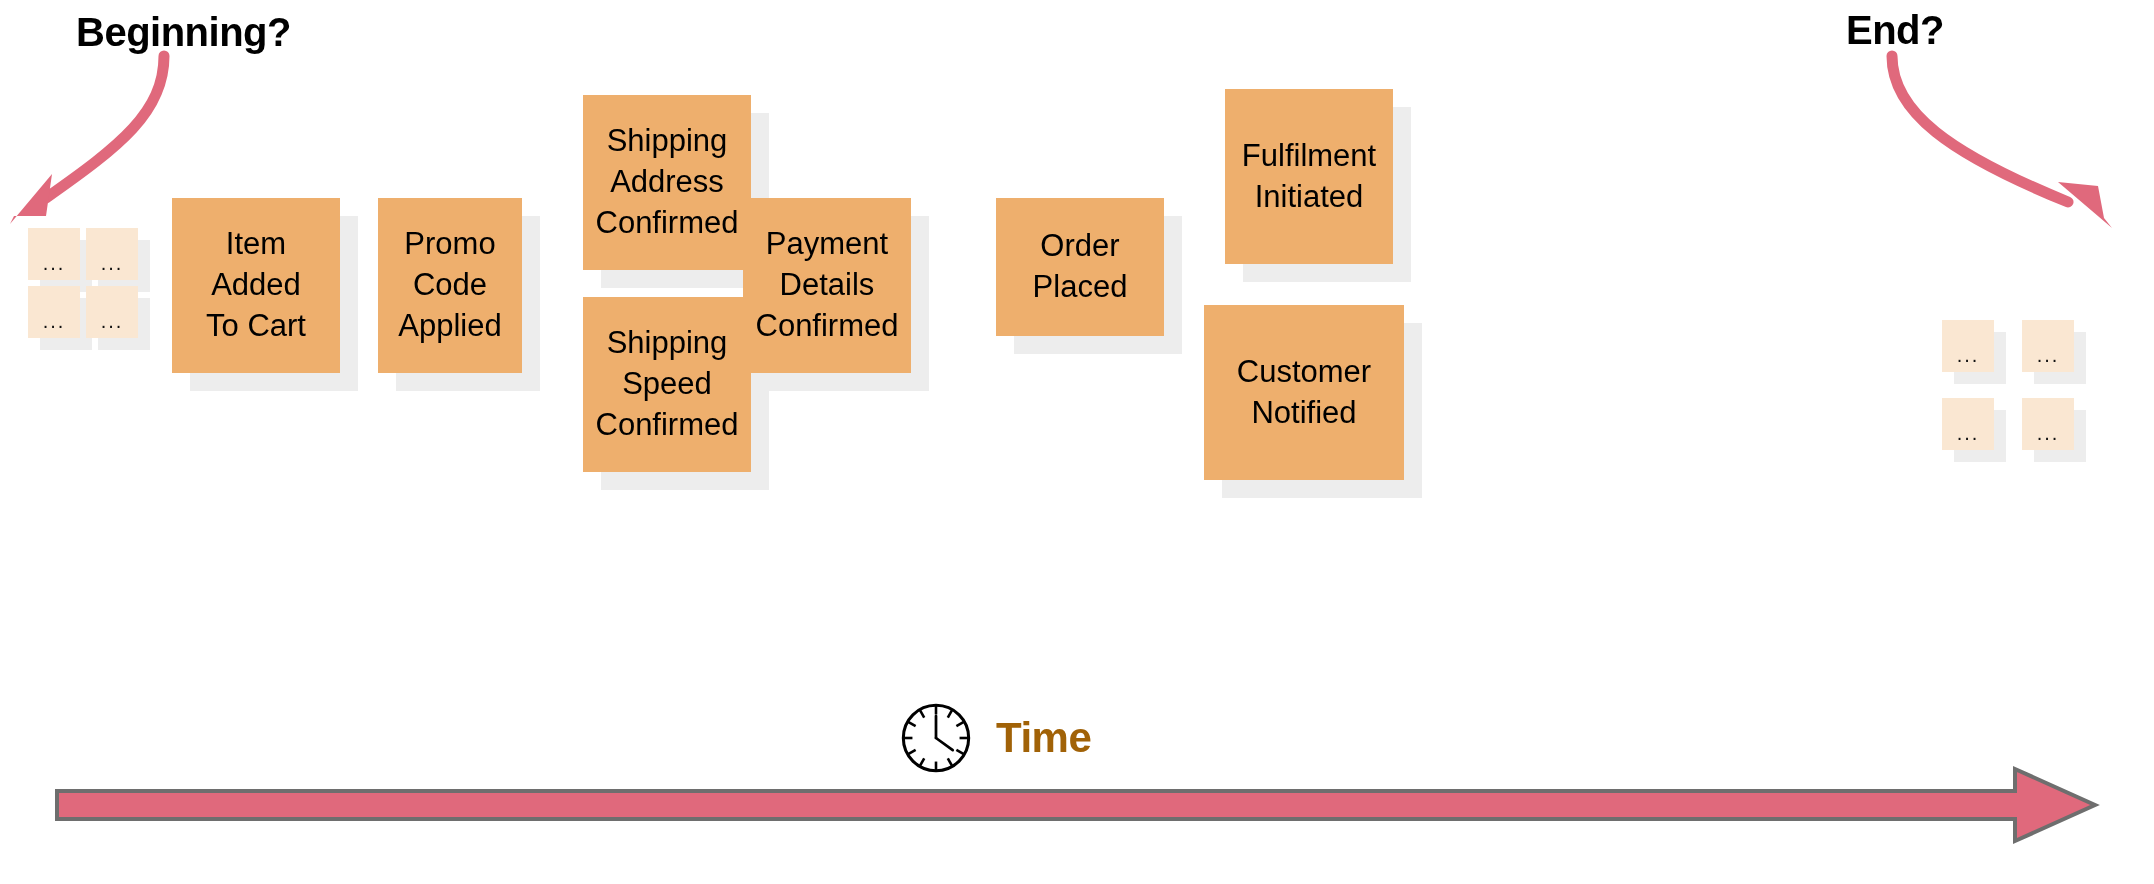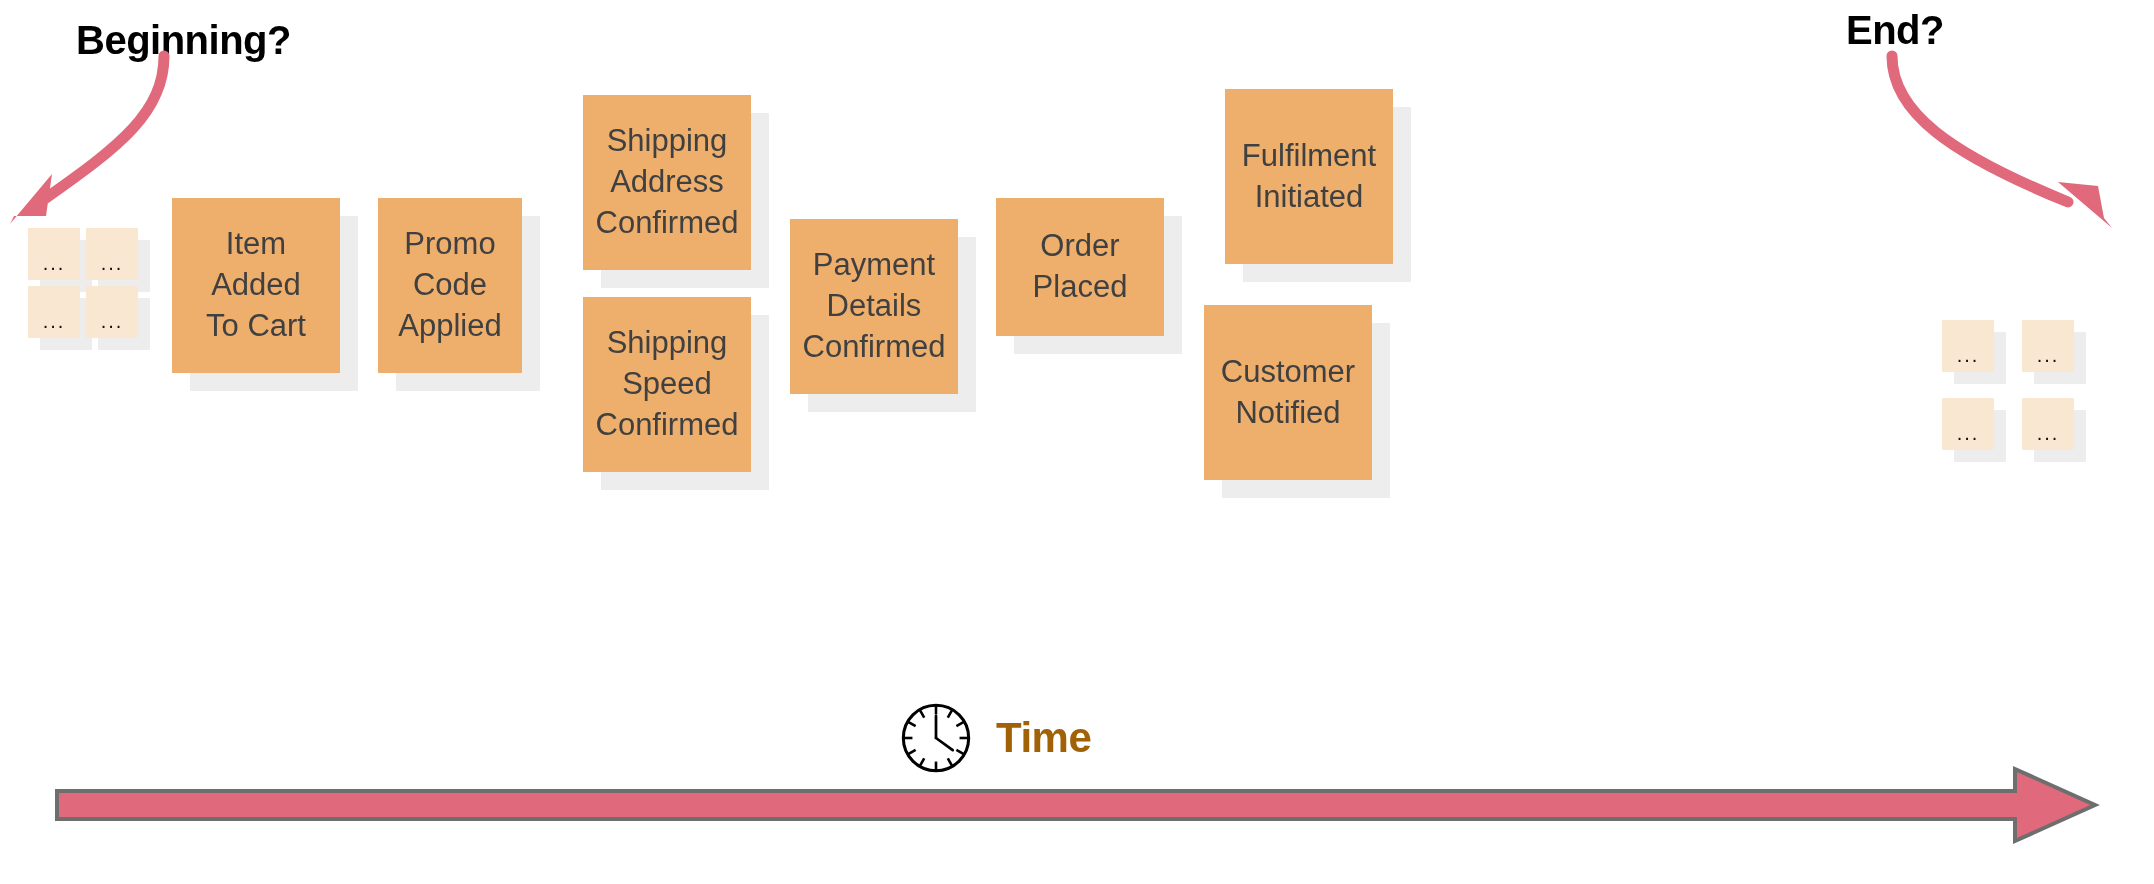--- a/index.html
+++ b/index.html
@@ -48,21 +48,21 @@
     width: 100%;
     height: 100%;
     background: #eeaf6d;
     display: flex;
     align-items: center;
     justify-content: center;
   }
   .card .label {
     font-size: 31px;
     line-height: 1.32;
-    color: #404040;
+    color: #000000;
     text-align: center;
     white-space: pre-line;
     padding: 0 6px;
   }
 
   
   .mini {
     position: absolute;
     width: 52px;
     height: 52px;
@@ -121,21 +121,21 @@
     position: absolute;
     left: 55px;
     top: 765px;
   }
 </style>
 </head>
 <body>
 
 <div id="canvas">
 
-  <div class="edge-label" style="left:76px; top:10px;margin-top:8px;">Beginning?</div>
+  <div class="edge-label" style="left:76px; top:10px;">Beginning?</div>
 
   <div class="edge-label" style="left:1846px; top:8px;">End?</div>
 
   <svg class="curve" style="left:0px; top:50px;" width="250" height="190" viewBox="0 0 250 190">
     <path d="M 164 6 C 164 62, 120 96, 46 148" stroke="#e0697c" stroke-width="11" fill="none" stroke-linecap="round"></path>
     <path d="M 10 174 L 52 124 L 46 166 L 14 166 Z" fill="#e0697c"></path>
   </svg>
 
   <svg class="curve" style="left:1880px; top:50px;" width="274" height="190" viewBox="0 0 274 190">
     <path d="M 12 6 C 12 62, 70 104, 188 152" stroke="#e0697c" stroke-width="11" fill="none" stroke-linecap="round"></path>
@@ -217,21 +217,21 @@
         </div>
       </div>
       <div class="card" style="left: 583px; top: 297px; width: 168px; height: 175px;">
         <div class="shadow"></div>
         <div class="face">
           <div class="label">Shipping
 Speed
 Confirmed</div>
         </div>
       </div>
-      <div class="card" style="left: 790px; top: 198px; width: 168px; height: 175px; margin-top: 21px;">
+      <div class="card" style="left: 743px; top: 198px; width: 168px; height: 175px;">
         <div class="shadow"></div>
         <div class="face">
           <div class="label">Payment
 Details
 Confirmed</div>
         </div>
       </div>
       <div class="card" style="left: 996px; top: 198px; width: 168px; height: 138px;">
         <div class="shadow"></div>
         <div class="face">
@@ -239,21 +239,21 @@
 Placed</div>
         </div>
       </div>
       <div class="card" style="left: 1204px; top: 89px; width: 168px; height: 175px; margin-left: 21px;">
         <div class="shadow"></div>
         <div class="face">
           <div class="label">Fulfilment
 Initiated</div>
         </div>
       </div>
-      <div class="card" style="left: 1204px; top: 305px; width: 168px; height: 175px;">
+      <div class="card" style="left: 1204px; top: 305px; width: 200px; height: 175px;">
         <div class="shadow"></div>
         <div class="face">
           <div class="label">Customer
 Notified</div>
         </div>
       </div>
     </div>
 
   <div id="time-group">
     <svg class="clock-icon" width="76" height="76" viewBox="0 0 100 100">

